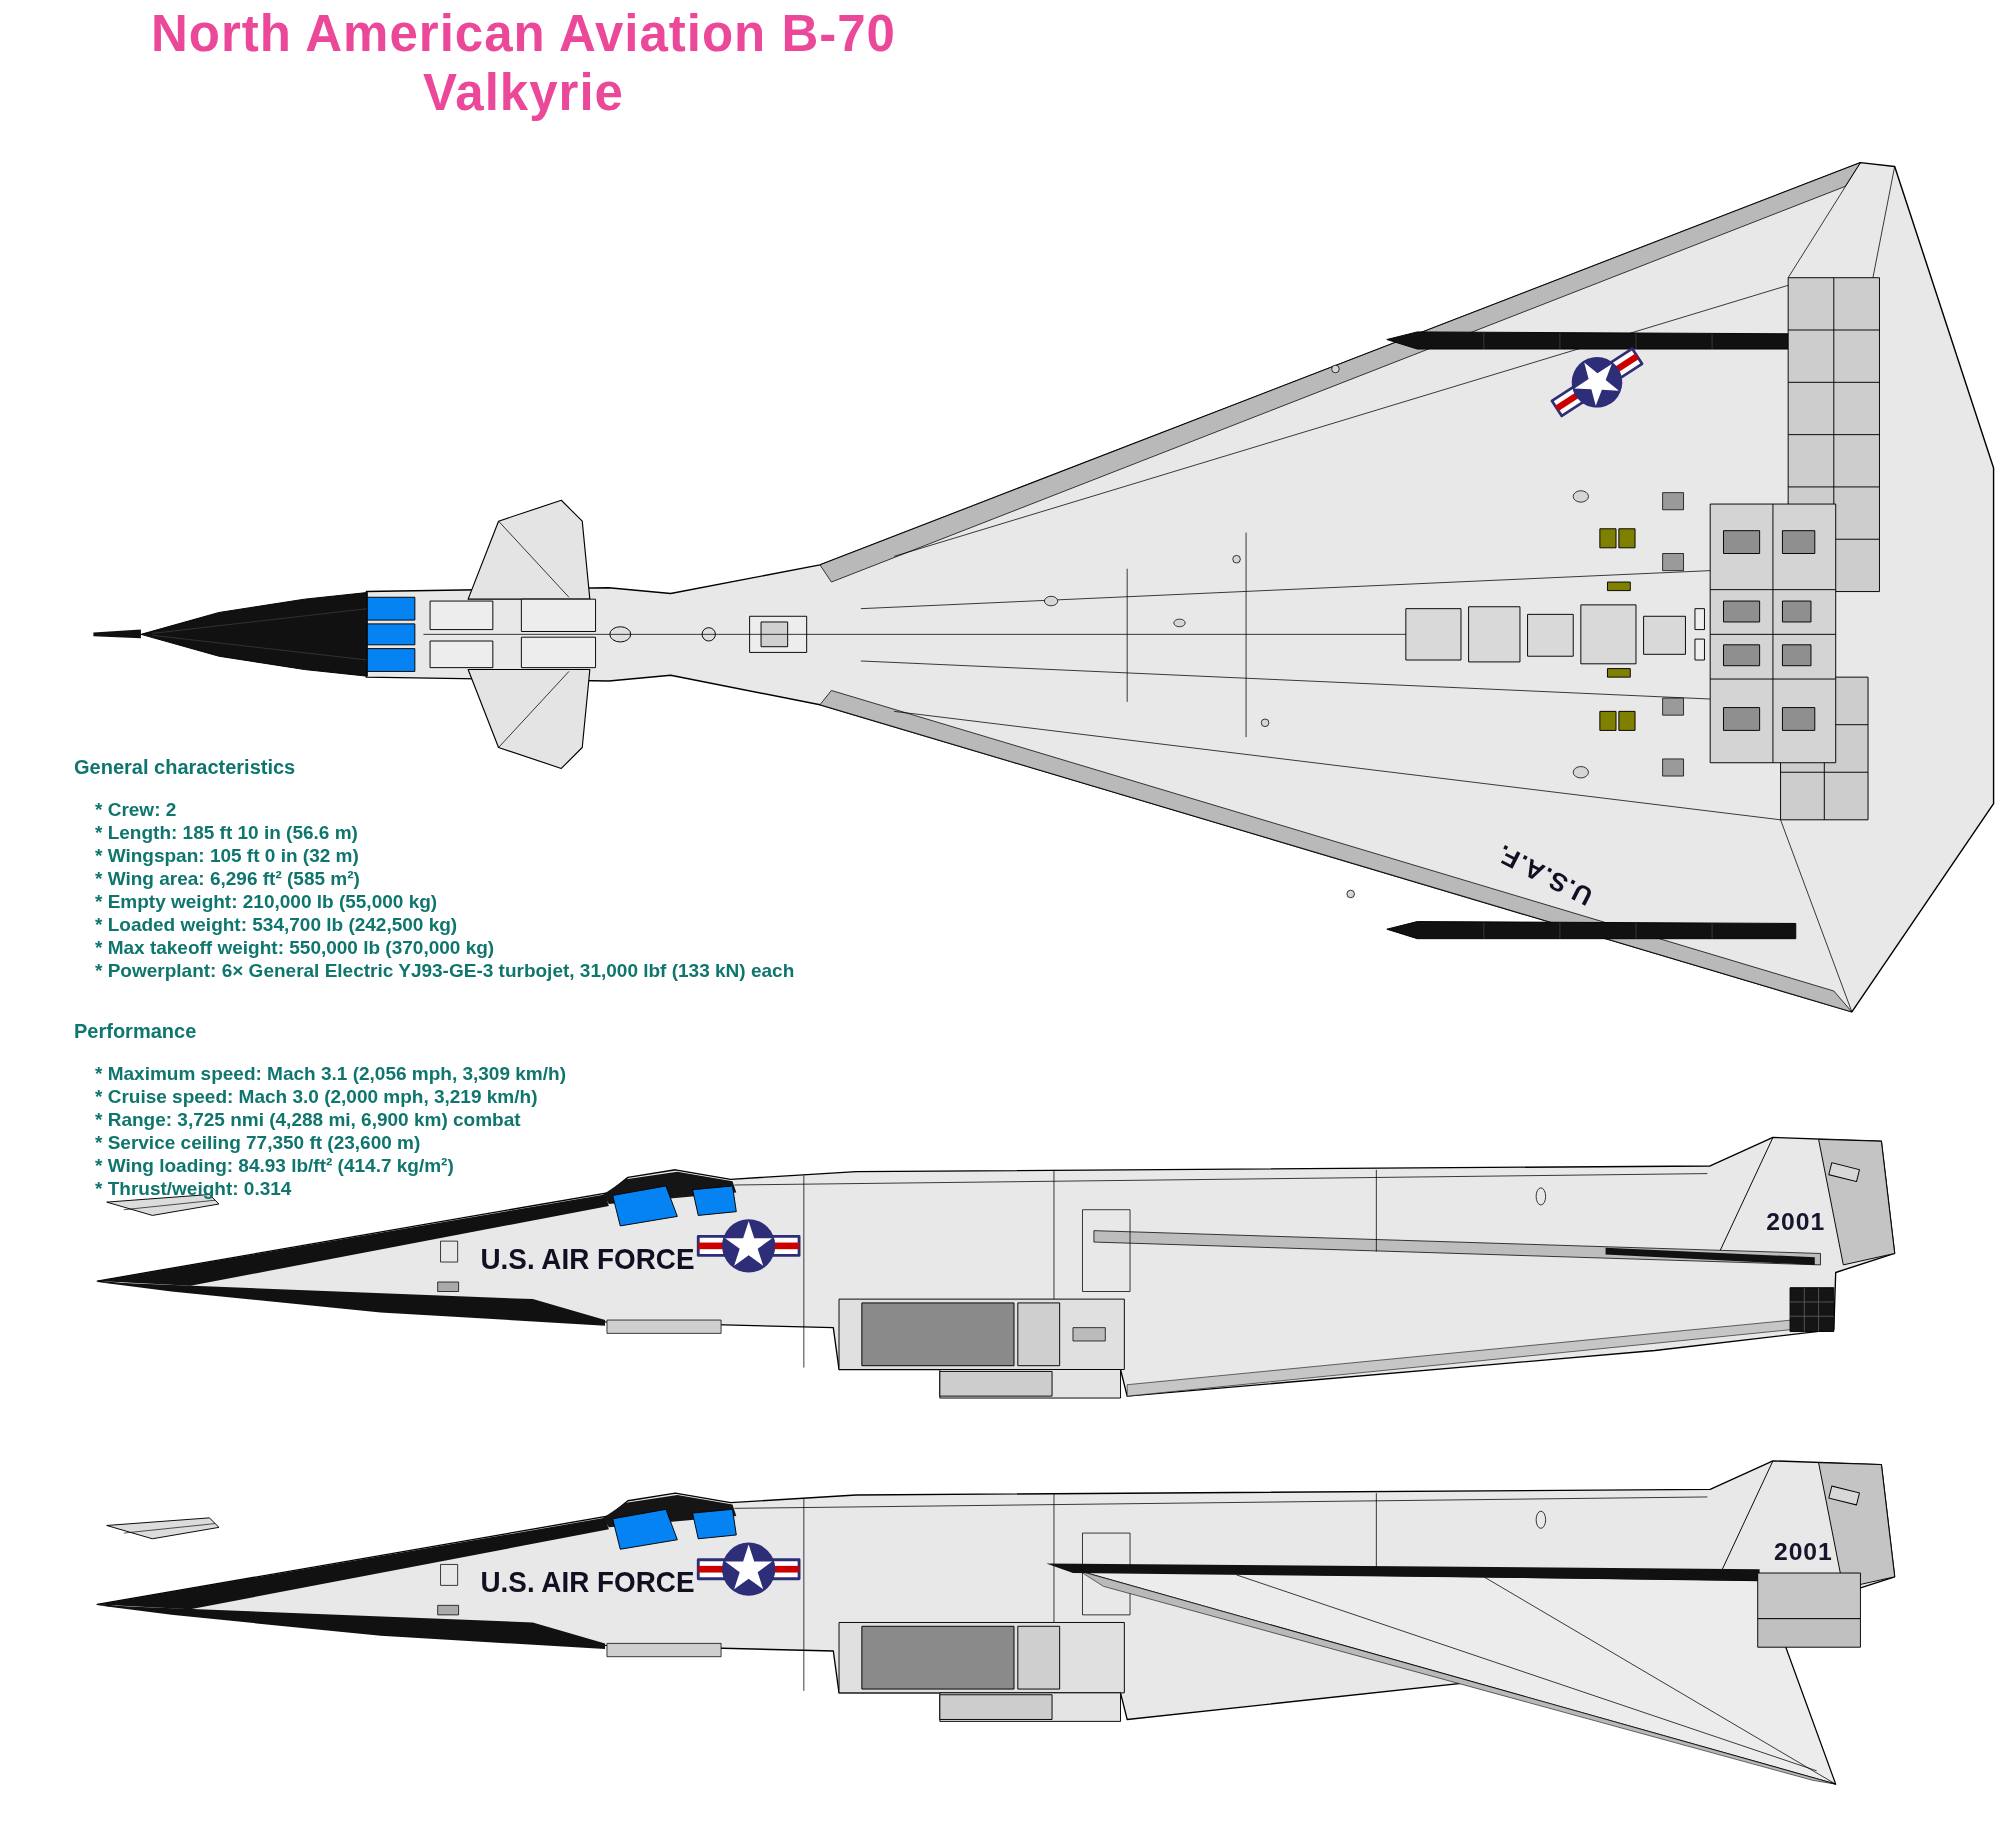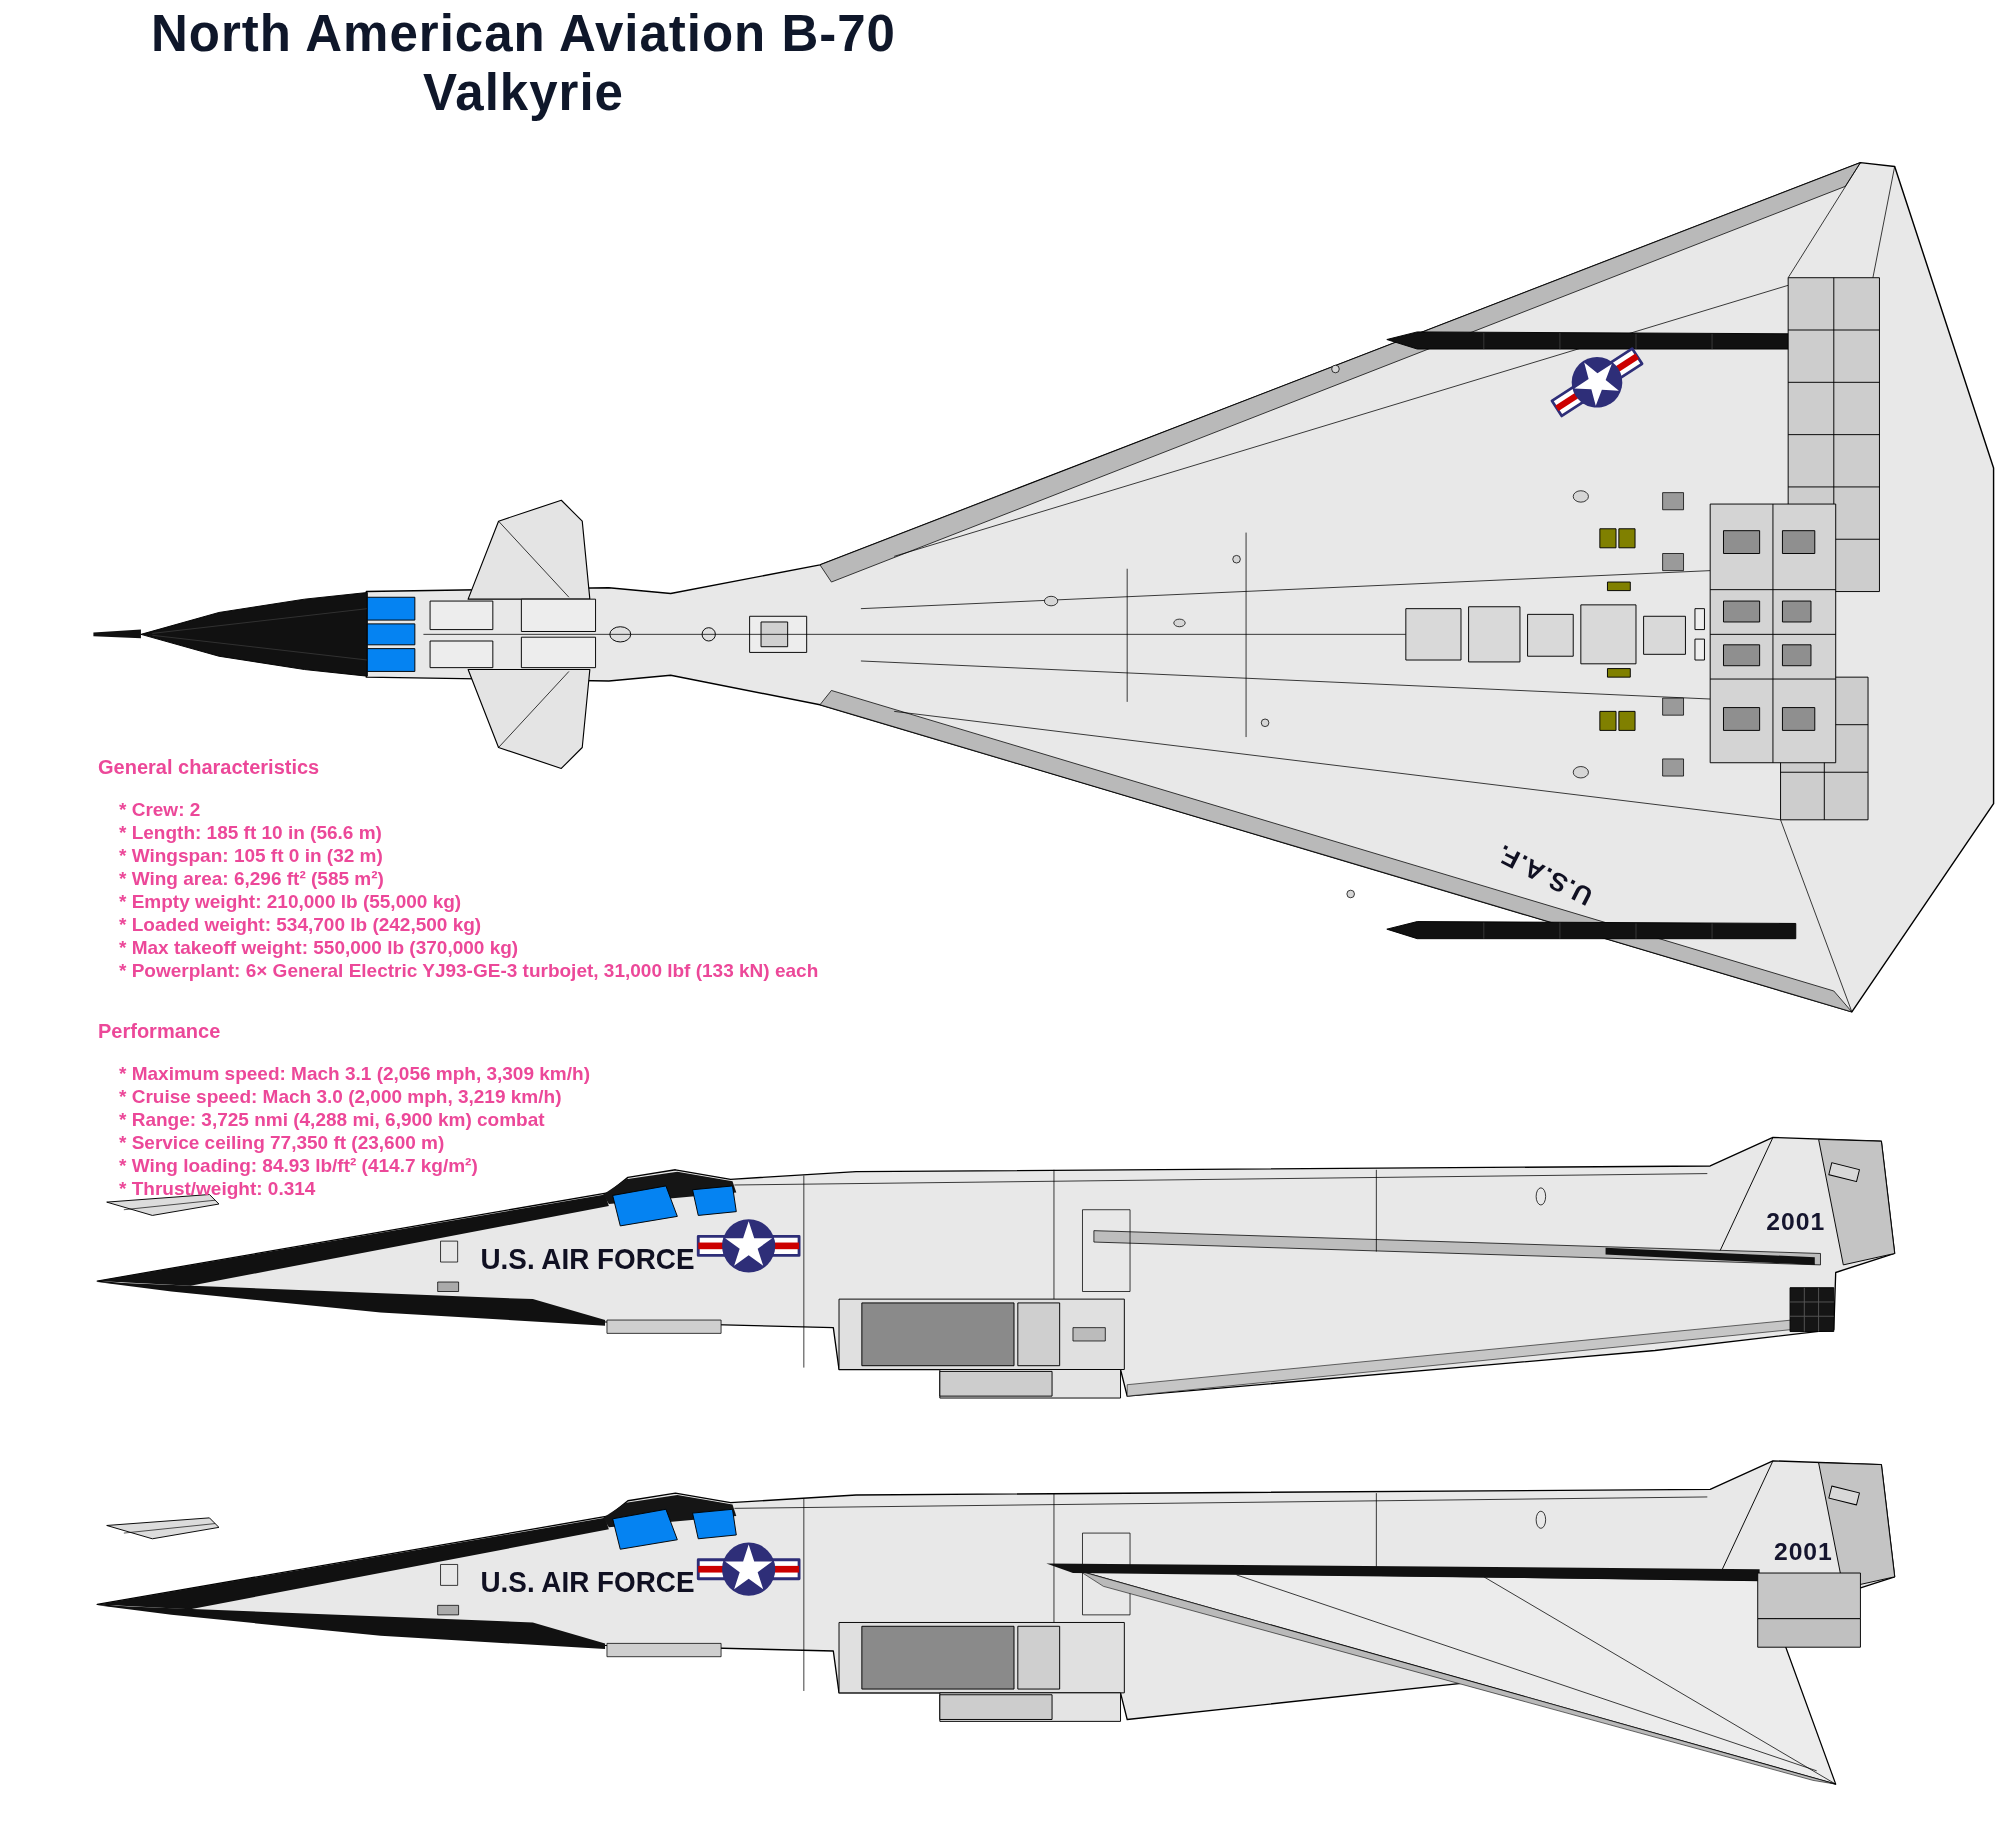--- a/index.html
+++ b/index.html
@@ -1,20 +1,20 @@
 <!DOCTYPE html>
 <html style="font-size:15px"><head>
 <meta charset="utf-8">
 <style>
   html,body{margin:0;padding:0;background:#fff;}
   .page{position:relative;width:2009px;height:1826px;background:#ffffff;overflow:hidden;
         font-family:"Liberation Sans",sans-serif;}
   .title{position:absolute;left:67px;top:3.8px;width:913px;text-align:center;
-         font-weight:bold;font-size:51px;line-height:59px;letter-spacing:1px;color:#0f172a;}
-  .spec{position:absolute;color:#ec4899;margin-left:24px;}
+         font-weight:bold;font-size:51px;line-height:59px;letter-spacing:1px;color:#ec4899;}
+  .spec{position:absolute;color:#0f766e;}
   .spec-heading{font-weight:bold;font-size:20px;margin-bottom:0;}
   .spec-list{margin-top:19px;}
   .spec-item{font-weight:bold;font-size:19px;line-height:23px;white-space:pre;}
   #gc{left:74px;top:756px;}
   #perf{left:74px;top:1020px;}
   .spec-list{padding-left:21px;}
   svg text{font-family:"Liberation Sans",sans-serif;}
 </style>
 </head>
 <body>

